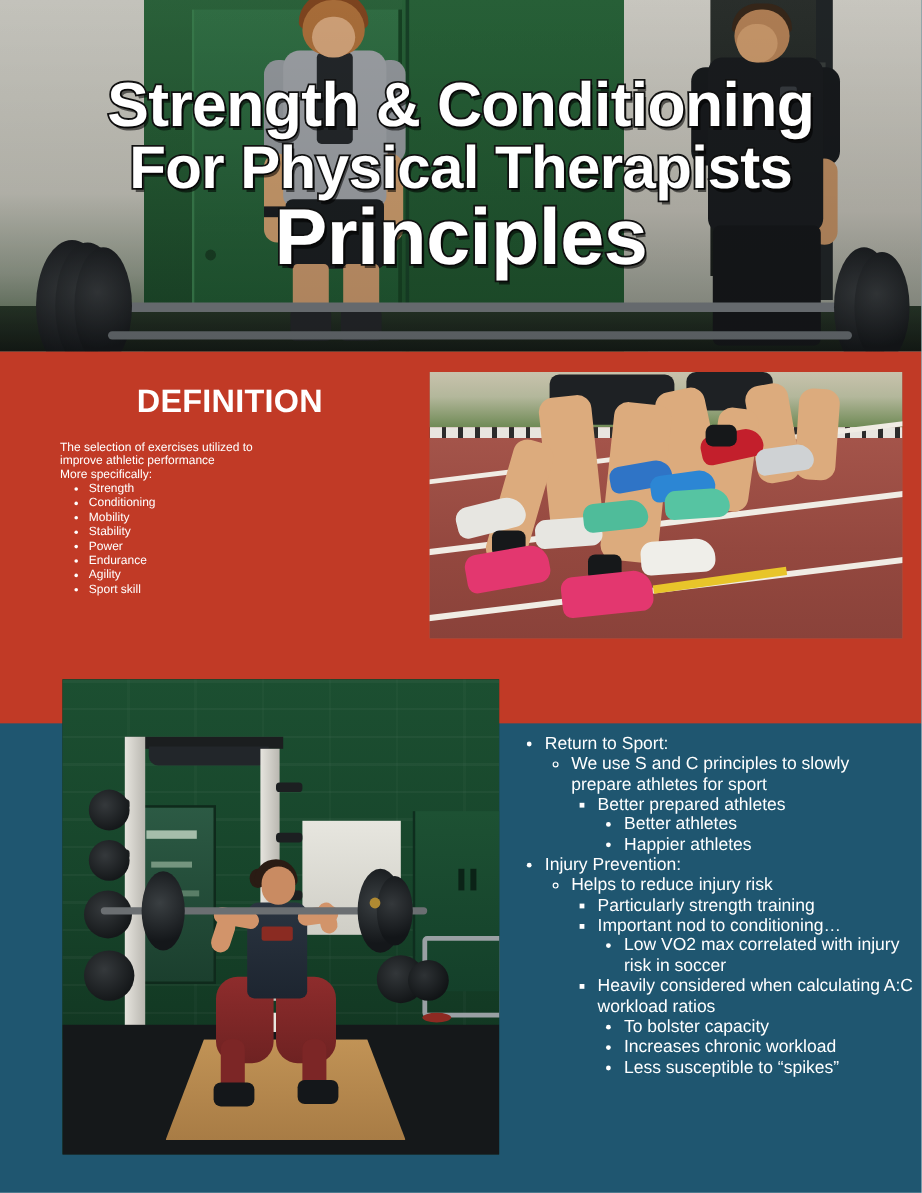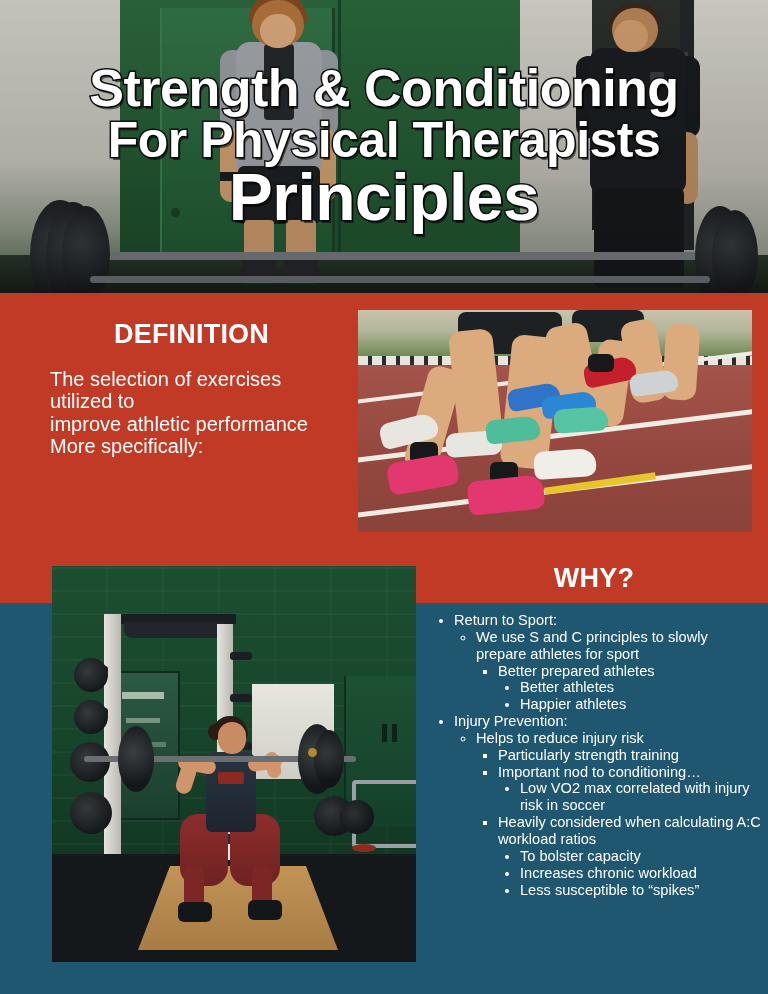--- a/index.html
+++ b/index.html
@@ -113,21 +113,21 @@
   .band-red{
     position:absolute;left:0;top:293px;width:768px;height:310px;
     background:#C13A26;
   }
   .def-head{
     position:absolute;left:114px;top:319px;
     font-size:27px;font-weight:bold;color:#ffffff;letter-spacing:.2px;
   }
   .def-body{
     position:absolute;left:50px;top:368px;width:290px;
-    color:#ffffff;font-size:20px;line-height:1.12;
+    color:#ffffff;font-size:10px;line-height:1.12;
   }
   .def-body p{margin:0;}
   .def-list{margin:0;padding:0 0 0 24px;list-style:disc;}
   .def-list li{margin:0;line-height:1.21;}
 
   .photo-track{
     position:absolute;left:358px;top:310px;width:394px;height:222px;
     overflow:hidden;background:#9c5a4c;
   }
   .tk-grass{position:absolute;left:0;top:0;width:394px;height:46px;
@@ -341,20 +341,30 @@
   </div>
 
   <div class="band-red"></div>
 
   <div class="def-head">DEFINITION</div>
 
   <div class="def-body">
     <p>The selection of exercises utilized to</p>
     <p>improve athletic performance</p>
     <p>More specifically:</p>
+    <ul class="def-list" id="def-list">
+        <li>Strength</li>
+        <li>Conditioning</li>
+        <li>Mobility</li>
+        <li>Stability</li>
+        <li>Power</li>
+        <li>Endurance</li>
+        <li>Agility</li>
+        <li>Sport skill</li>
+      </ul>
   </div>
 
   <div class="photo-track">
     <div class="tk-grass"></div>
     <div class="tk-curb"></div>
     <div class="tk-surface"></div>
     <div class="tk-lane l1"></div>
     <div class="tk-lane l2"></div>
     <div class="tk-lane l3"></div>
     <div class="tk-curve"></div>
@@ -377,21 +387,20 @@
     <div class="shoe sv5"></div>
       <div class="shoe sv7"></div>
     <div class="shoe sv9"></div>
     <div class="sock sk1"></div>
       <div class="sock sk2"></div>
       <div class="sock sk3"></div>
     <div class="shoe sv1"></div>
       <div class="shoe sv2"></div>
   </div>
 
-  <div class="why-head">WHY?</div>
 
   <div class="band-blue"></div>
 
   <div class="photo-squat">
     <div class="sq-wall"></div>
     <div class="sq-bricks"></div>
     <div class="sq-door"></div>
     <div class="sq-door-h1"></div>
       <div class="sq-door-h2"></div>
     <div class="sq-board"></div>

